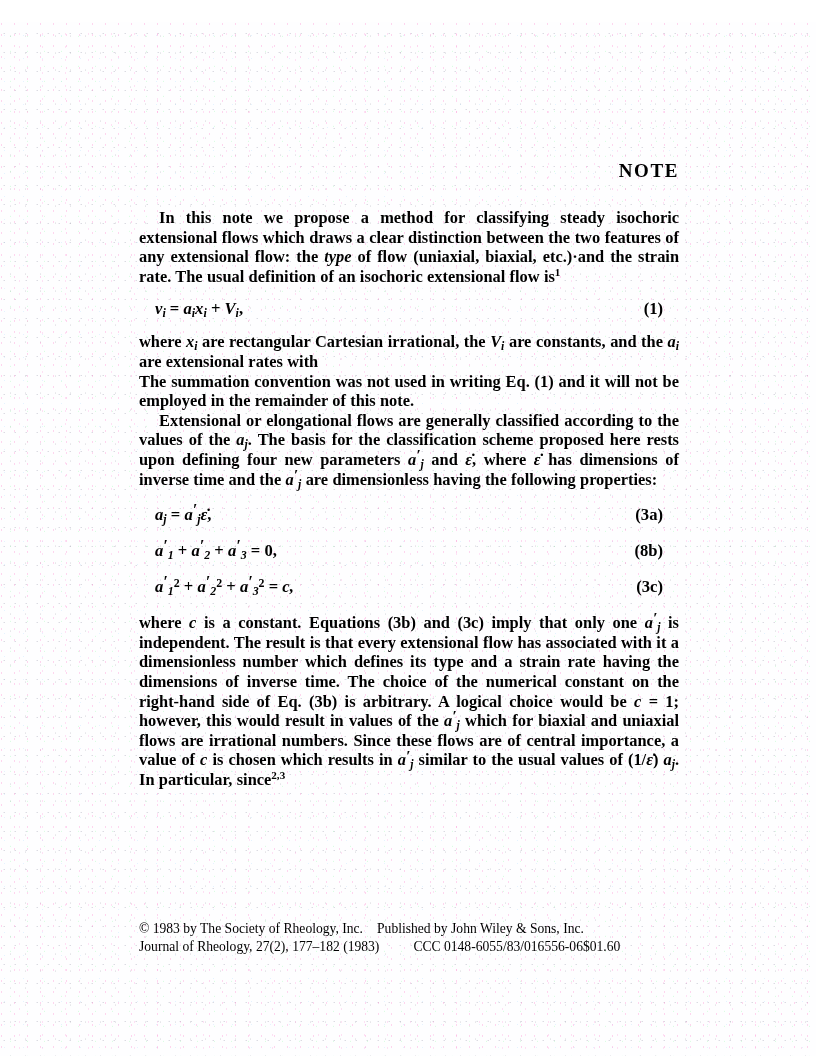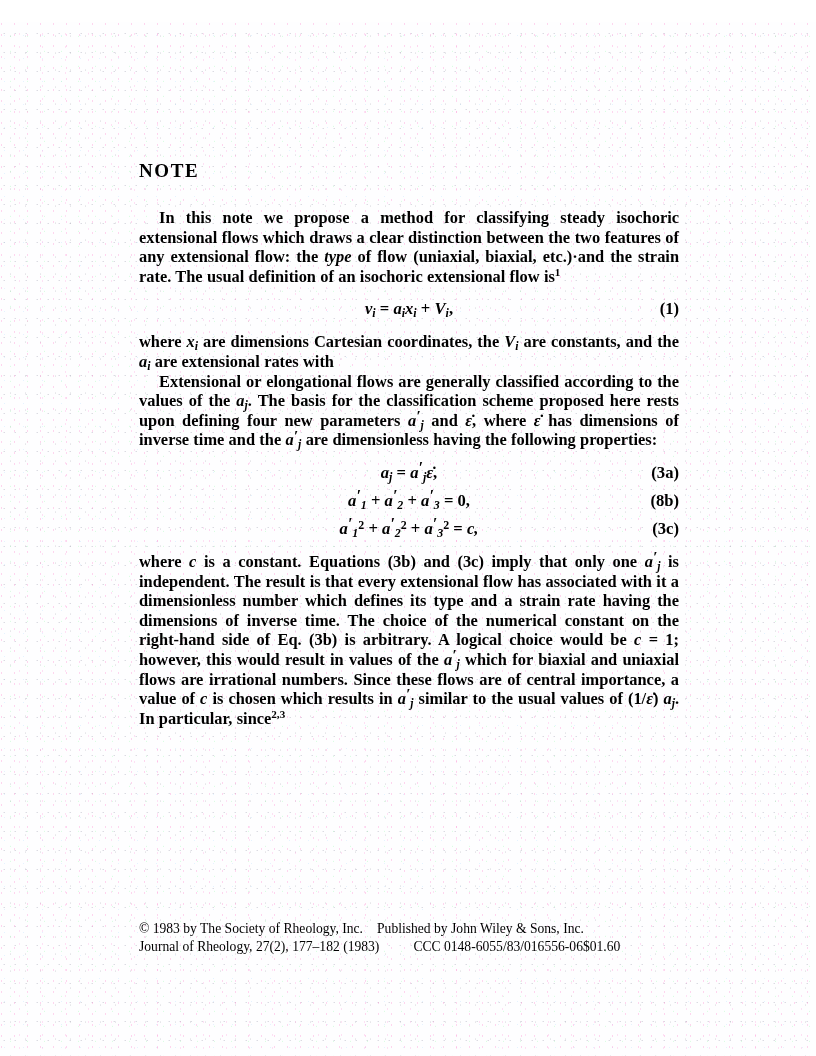--- a/index.html
+++ b/index.html
@@ -43,21 +43,21 @@
 
   .content {
     position: absolute;
     left: 139px;
     top: 0;
     width: 540px;
   }
 
   
   .note-title {
-    text-align: left;
+    text-align: right;
     font-weight: bold;
     font-size: 19px;
     letter-spacing: 1.6px;
     margin: 0;
     padding-top: 160px;
   }
   .article-title {
     text-align: center;
     font-weight: bold;
     font-style: italic;
@@ -90,22 +90,22 @@
   .m sub { font-style: italic; font-size: 0.72em; vertical-align: -0.28em; line-height: 0; }
   .m sup { font-size: 0.72em; vertical-align: 0.45em; line-height: 0; font-style: normal; }
   .prime { font-style: normal; font-weight: bold; font-size: 0.95em; position: relative; top: -0.30em; left: 0.02em; letter-spacing: 0; }
 
   
   .eq-row {
     position: relative;
     font-size: 16.6px;
     line-height: 20px;
     font-weight: bold;
-    text-align: center;
-    margin: 0;
+    text-align: left;
+    margin: 16px;
   }
   .eq-row .eq-body { display: inline-block; }
   .eq-row .eq-num {
     position: absolute;
     right: 0;
     top: 0;
     font-style: normal;
     font-weight: bold;
   }
   .eq-gap-before { margin-top: 13px; }
@@ -138,23 +138,24 @@
 
     <div class="body-block">
 
       <p class="para indent"><span>In this note we propose a method for classifying steady isochoric extensional flows which draws a clear distinction between the two features of any extensional flow:  the </span><i class="it">type</i><span> of flow (uniaxial, biaxial, etc.)·and the strain rate.  The usual definition of an isochoric extensional flow is</span><sup class="ref">1</sup></p>
 
       <div class="eq-row eq-gap-before eq-gap-after">
         <span class="eq-body"><span class="m"><span>v</span><sub>i</sub></span> <span>=</span> <span class="m"><span>a</span><sub>i</sub></span><span class="m"><span>x</span><sub>i</sub></span> <span>+</span> <span class="m"><span>V</span><sub>i</sub></span><span>,</span></span>
         <span class="eq-num">(1)</span>
       </div>
 
-      <p class="para"><span>where </span><span class="m"><span>x</span><sub>i</sub></span><span> are dimensions Cartesian coordinates, the </span><span class="m"><span>V</span><sub>i</sub></span><span> are constants, and the </span><span class="m"><span>a</span><sub>i</sub></span><span> are extensional rates with</span></p>
+      <p class="para"><span>where </span><span class="m"><span>x</span><sub>i</sub></span><span> are rectangular Cartesian irrational, the </span><span class="m"><span>V</span><sub>i</sub></span><span> are constants, and the </span><span class="m"><span>a</span><sub>i</sub></span><span> are extensional rates with</span></p>
 
 
+      <p class="para">The summation convention was not used in writing Eq. (1) and it will not be employed in the remainder of this note.</p>
 
       <p class="para indent"><span>Extensional or elongational flows are generally classified according to the values of the </span><span class="m"><span>a</span><sub>j</sub></span><span>.  The basis for the classification scheme proposed here rests upon defining four new parameters </span><span class="m"><span>a</span><span class="prime">′</span><sub>j</sub></span><span> and </span><span class="m">ε̇</span><span>, where </span><span class="m">ε̇</span><span> has dimensions of inverse time and the </span><span class="m"><span>a</span><span class="prime">′</span><sub>j</sub></span><span> are dimensionless having the following properties:</span></p>
 
       <div class="eq-stack eq-gap-before eq-gap-after">
 
         <div class="eq-row">
           <span class="eq-body"><span class="m"><span>a</span><sub>j</sub></span> <span>=</span> <span class="m"><span>a</span><span class="prime">′</span><sub>j</sub></span><span class="m">ε̇</span><span>,</span></span>
           <span class="eq-num">(3a)</span>
         </div>
 

